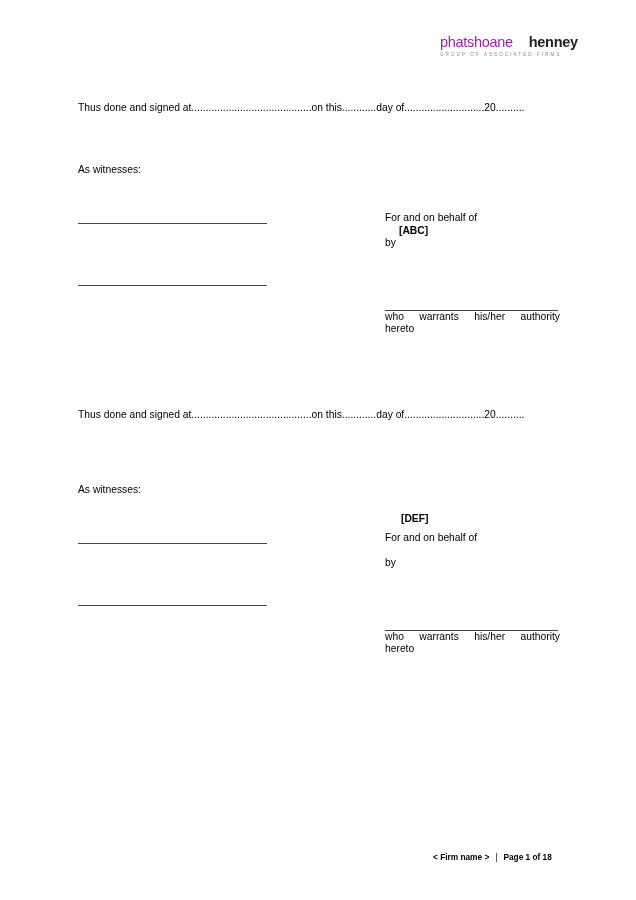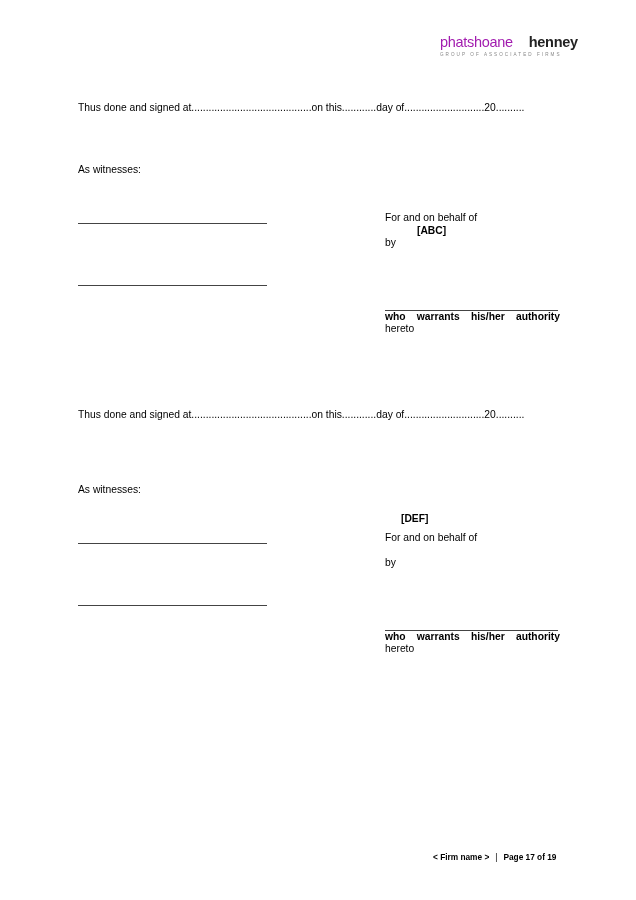--- a/index.html
+++ b/index.html
@@ -9,41 +9,41 @@
     }
     .abs { position: absolute; }
     .txt { font-size: 10.3px; line-height: 12.5px; white-space: nowrap; text-align: center; }
     .logo { left: 440px; top: 34px; width: 124px; }
     .logo-main { font-size: 14.5px; letter-spacing: -0.3px; color: #3a3a3a; line-height: 16px; white-space: nowrap; }
     .logo-main .light { font-weight: normal; color: #a21caf; }
     .logo-main .bold { font-weight: bold; color: #222; }
     .logo-sub { font-size: 4.6px; letter-spacing: 2.05px; color: #888; line-height: 7px; white-space: nowrap; margin-top: 1px; }
     .wline { height: 0; border-top: 1px solid #444; }
     .sigline { height: 0; border-top: 1px solid #444; }
-    .just { width: 175px; display: flex; justify-content: space-between; font-weight: bold; }
+    .just { width: 175px; display: flex; justify-content: space-between; }
     .bold { font-weight: bold; padding-left: 16px; }
     .footer { font-size: 8.3px; font-weight: bold; white-space: nowrap; }
     .footer .sep { font-weight: normal; margin: 0 6px; }
   </style>
 </head>
 <body>
 
 <div class="abs logo">
   <div class="logo-main"><span class="light">phatshoane</span><span class="bold">henney</span></div>
   <div class="logo-sub">GROUP OF ASSOCIATED FIRMS</div>
 </div>
 
 <div class="abs txt" style="left:78px; top:102px;">Thus done and signed at..........................................on this............day of............................20..........</div>
 <div class="abs txt" style="left:78px; top:164px;">As witnesses:</div>
 
 <div class="abs wline" style="left:78px; top:223px; width:189px;"></div>
 <div class="abs wline" style="left:78px; top:285px; width:189px;"></div>
 
 <div class="abs txt" style="left:385px; top:212px;">For and on behalf of</div>
-<div class="abs txt bold" style="left:401px; top:225px;">[ABC]</div>
+<div class="abs txt bold" style="left:383px; top:225px;">[ABC]</div>
 <div class="abs txt" style="left:385px; top:237px;">by</div>
 
 <div class="abs sigline" style="left:385px; top:310px; width:173px;"></div>
 <div class="abs txt just" style="left:385px; top:311px;">
   <span>who</span>
   <span>warrants</span>
   <span>his/her</span>
   <span>authority</span>
 </div>
 <div class="abs txt" style="left:385px; top:323px;">hereto</div>
@@ -61,14 +61,14 @@
 <div class="abs sigline" style="left:385px; top:630px; width:173px;"></div>
 <div class="abs txt just" style="left:385px; top:631px;">
   <span>who</span>
   <span>warrants</span>
   <span>his/her</span>
   <span>authority</span>
 </div>
 <div class="abs txt" style="left:385px; top:643px;">hereto</div>
 
 <div class="abs footer" style="left:433px; top:852px;">
-  <span>&lt; Firm name &gt;</span><span class="sep">|</span><span>Page 17 of 19</span>
+  <span>&lt; Firm name &gt;</span><span class="sep">|</span><span>Page 1 of 18</span>
 </div>
 
 </body></html>

